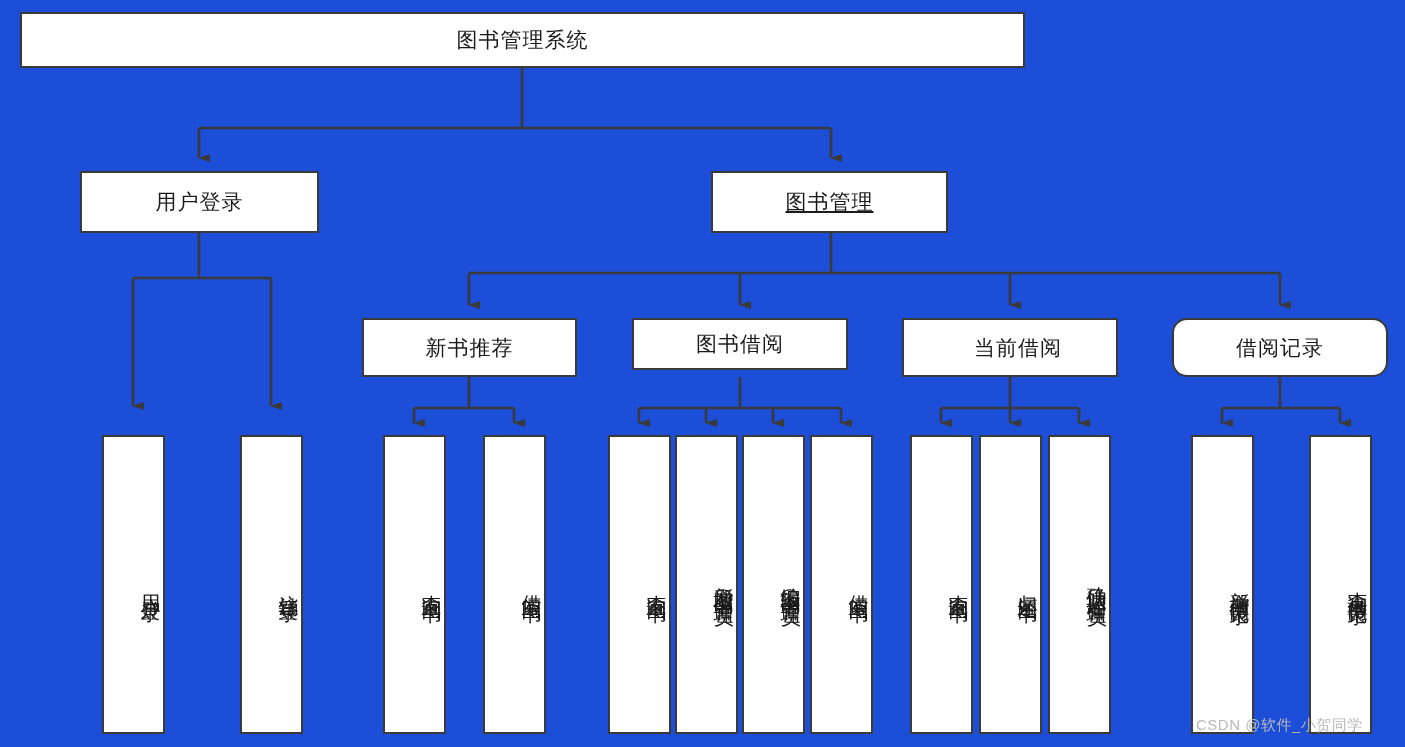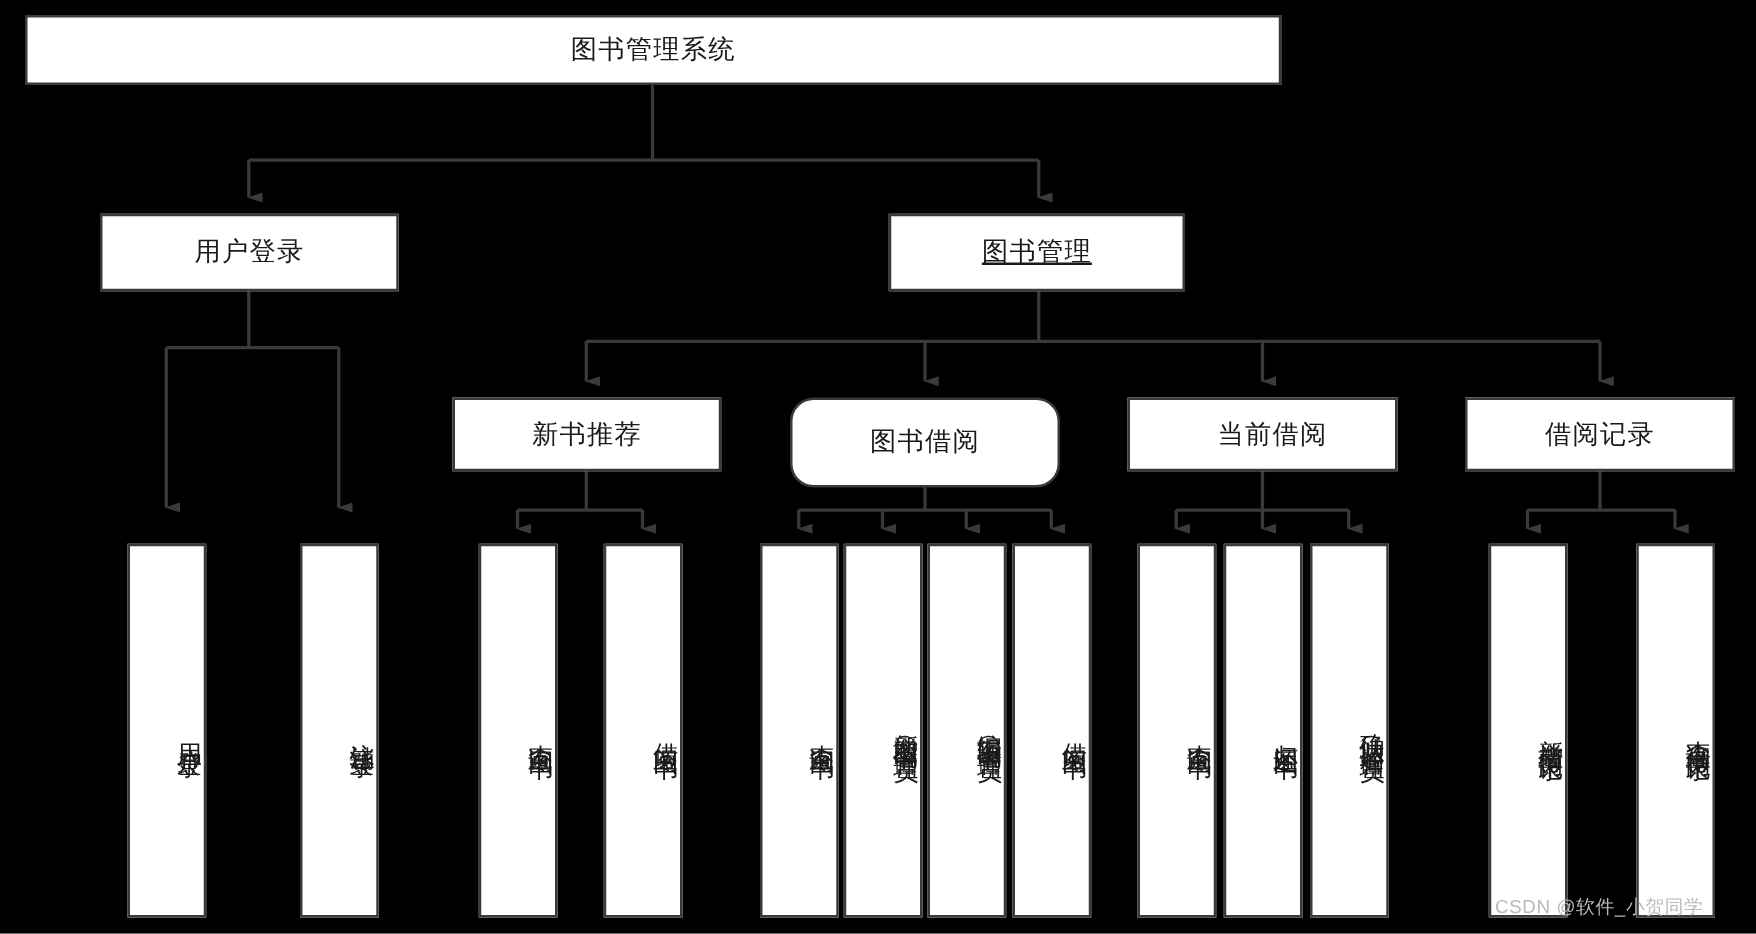--- a/index.html
+++ b/index.html
@@ -7,21 +7,21 @@
     padding: 0;
     background: #ffffff;
   }
   body {
     font-family: "Liberation Sans", "DejaVu Sans", sans-serif;
   }
   #stage {
     position: relative;
     width: 1405px;
     height: 747px;
-    background: #000000;
+    background: #1d4ed8;
     overflow: hidden;
   }
   #wires {
     position: absolute;
     left: 0;
     top: 0;
     width: 1405px;
     height: 747px;
     pointer-events: none;
   }
@@ -126,27 +126,27 @@
   <div class="node horiz" style="left:80px; top:171px; width:239px; height:62px;">
     <span>用户登录</span>
   </div>
   <div class="node horiz" style="left:711px; top:171px; width:237px; height:62px;text-decoration:underline;">
     <span>图书管理</span>
   </div>
 
   <div class="node horiz" style="left:362px; top:318px; width:215px; height:59px;text-align:center;">
     <span>新书推荐</span>
   </div>
-  <div class="node horiz" style="left:632px; top:318px; width:216px; height:72px;border-radius:19px;">
+  <div class="node horiz" style="left:632px; top:318px; width:216px; height:52px;">
     <span>图书借阅</span>
   </div>
   <div class="node horiz" style="left:902px; top:318px; width:216px; height:59px;padding-left:16px;">
     <span>当前借阅</span>
   </div>
-  <div class="node horiz" style="left:1172px; top:318px; width:216px; height:59px;">
+  <div class="node horiz" style="left:1172px; top:318px; width:216px; height:59px;border-radius:15px;">
     <span>借阅记录</span>
   </div>
 
   <div class="node vert" style="left:102px; top:435px; width:63px; height:299px;">
     <span class="vtext">用户登录</span>
   </div>
   <div class="node vert" style="left:240px; top:435px; width:63px; height:299px;">
     <span class="vtext">注销登录</span>
   </div>
 

